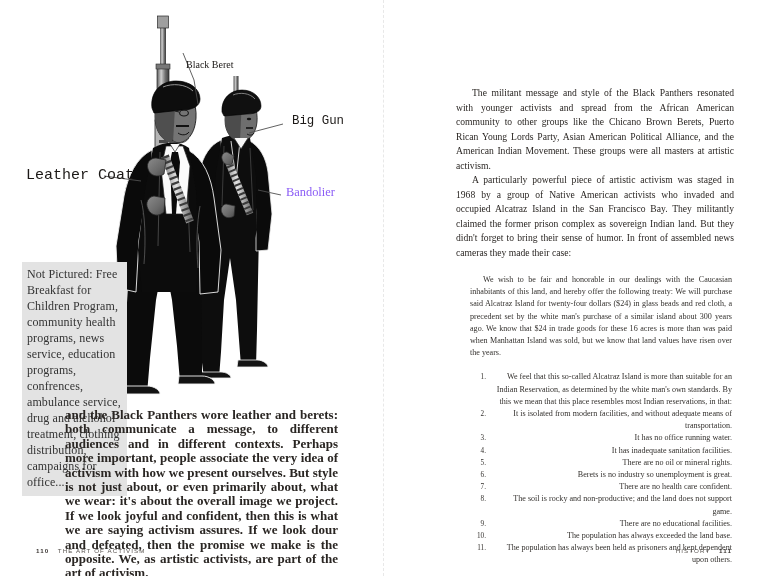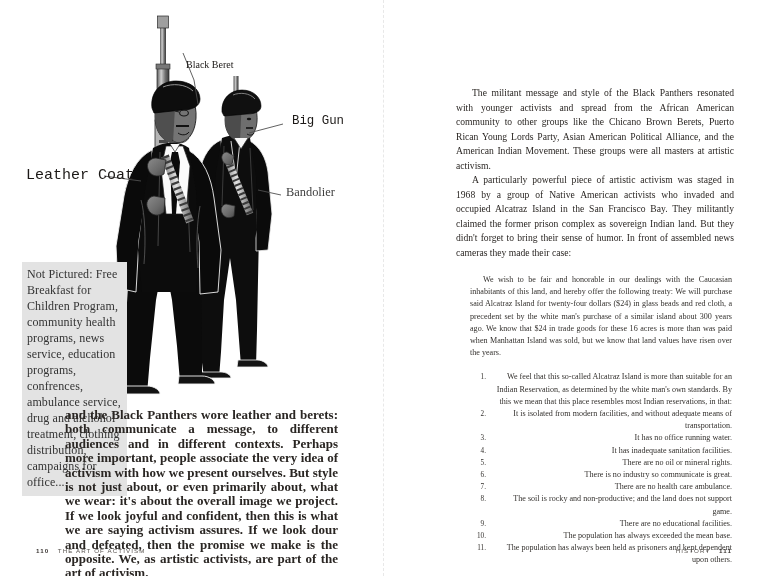--- a/index.html
+++ b/index.html
@@ -296,21 +296,21 @@
           <path d="M183 53 L194 80 L198 104"></path>
           <path d="M283 124 L249 133"></path>
           <path d="M141 181 L104 176"></path>
           <path d="M281 195 L258 190"></path>
         </g>
       </svg>
 
       <div style="position:absolute; left:186px; top:34px; font-family:'Liberation Serif',serif; font-size:10px; color:#1c1917;margin-top:25px;">Black Beret</div>
       <div style="position:absolute; left:292px; top:114px; font-family:Liberation Mono, monospace; font-size:12.4px; color:#1c1917;">Big Gun</div>
       <div style="position:absolute; left:26px; top:167px; font-family:Liberation Mono, monospace; font-size:15px; color:#1c1917;">Leather Coat</div>
-      <div style="position:absolute; left:286px; top:185px; font-family:'Liberation Serif',serif; font-size:12.4px; color:#404040;">Bandolier</div>
+      <div style="position:absolute; left:286px; top:185px; font-family:'Liberation Serif',serif; font-size:12.4px; color:#8b5cf6;">Bandolier</div>
     </div>
 
     <div class="note-box">
       <p>Not Pictured: Free Breakfast for Children Program, community health programs, news service, education programs, confrences, ambulance service, drug and alchohol treatment, clothing distribution, campaigns for office...</p>
     </div>
 
     <div class="left-body">
       <p>and the Black Panthers wore leather and berets: both communicate a message, to different audiences and in different contexts. Perhaps more important, people associate the very idea of activism with how we present ourselves. But style is not just about, or even primarily about, what we wear: it's about the overall image we project. If we look joyful and confident, then this is what we are saying activism assures. If we look dour and defeated, then the promise we make is the opposite. We, as artistic activists, are part of the art of activism.</p>
     </div>
 
@@ -329,25 +329,25 @@
       <div class="quote">
         <p class="indent">We wish to be fair and honorable in our dealings with the Caucasian inhabitants of this land, and hereby offer the following treaty: We will purchase said Alcatraz Island for twenty-four dollars ($24) in glass beads and red cloth, a precedent set by the white man's purchase of a similar island about 300 years ago. We know that $24 in trade goods for these 16 acres is more than was paid when Manhattan Island was sold, but we know that land values have risen over the years.</p>
       </div>
 
       <ol class="claims">
         <li>We feel that this so-called Alcatraz Island is more than suitable for an Indian Reservation, as determined by the white man's own standards. By this we mean that this place resembles most Indian reservations, in that:</li>
         <li>It is isolated from modern facilities, and without adequate means of transportation.</li>
         <li>It has no office running water.</li>
         <li>It has inadequate sanitation facilities.</li>
         <li>There are no oil or mineral rights.</li>
-        <li>There is no industry so communicate is great.</li>
-        <li>There are no health care ambulance.</li>
+        <li>Berets is no industry so unemployment is great.</li>
+        <li>There are no health care confident.</li>
         <li>The soil is rocky and non-productive; and the land does not support game.</li>
         <li>There are no educational facilities.</li>
-        <li>The population has always exceeded the mean base.</li>
+        <li>The population has always exceeded the land base.</li>
         <li>The population has always been held as prisoners and kept dependent upon others.</li>
       </ol>
     </div>
 
     <div class="footer footer-right">
       <span>HISTORY</span>
       &nbsp;&nbsp;<span class="folio">111</span>
     </div>
   </div>
 

